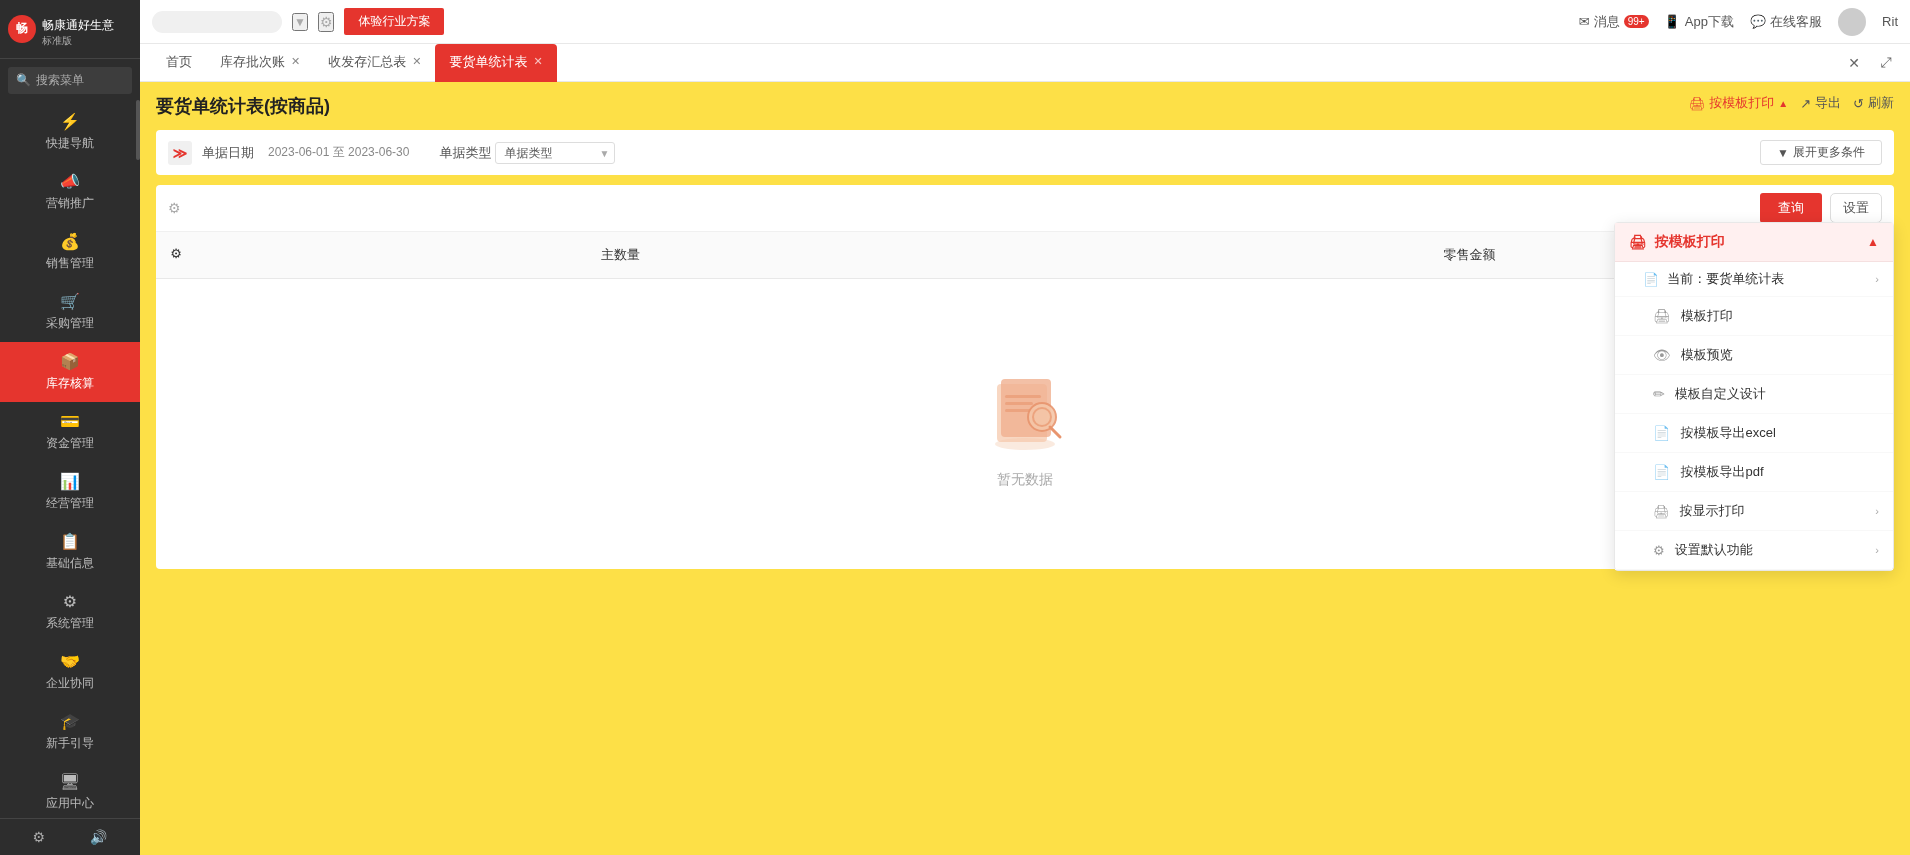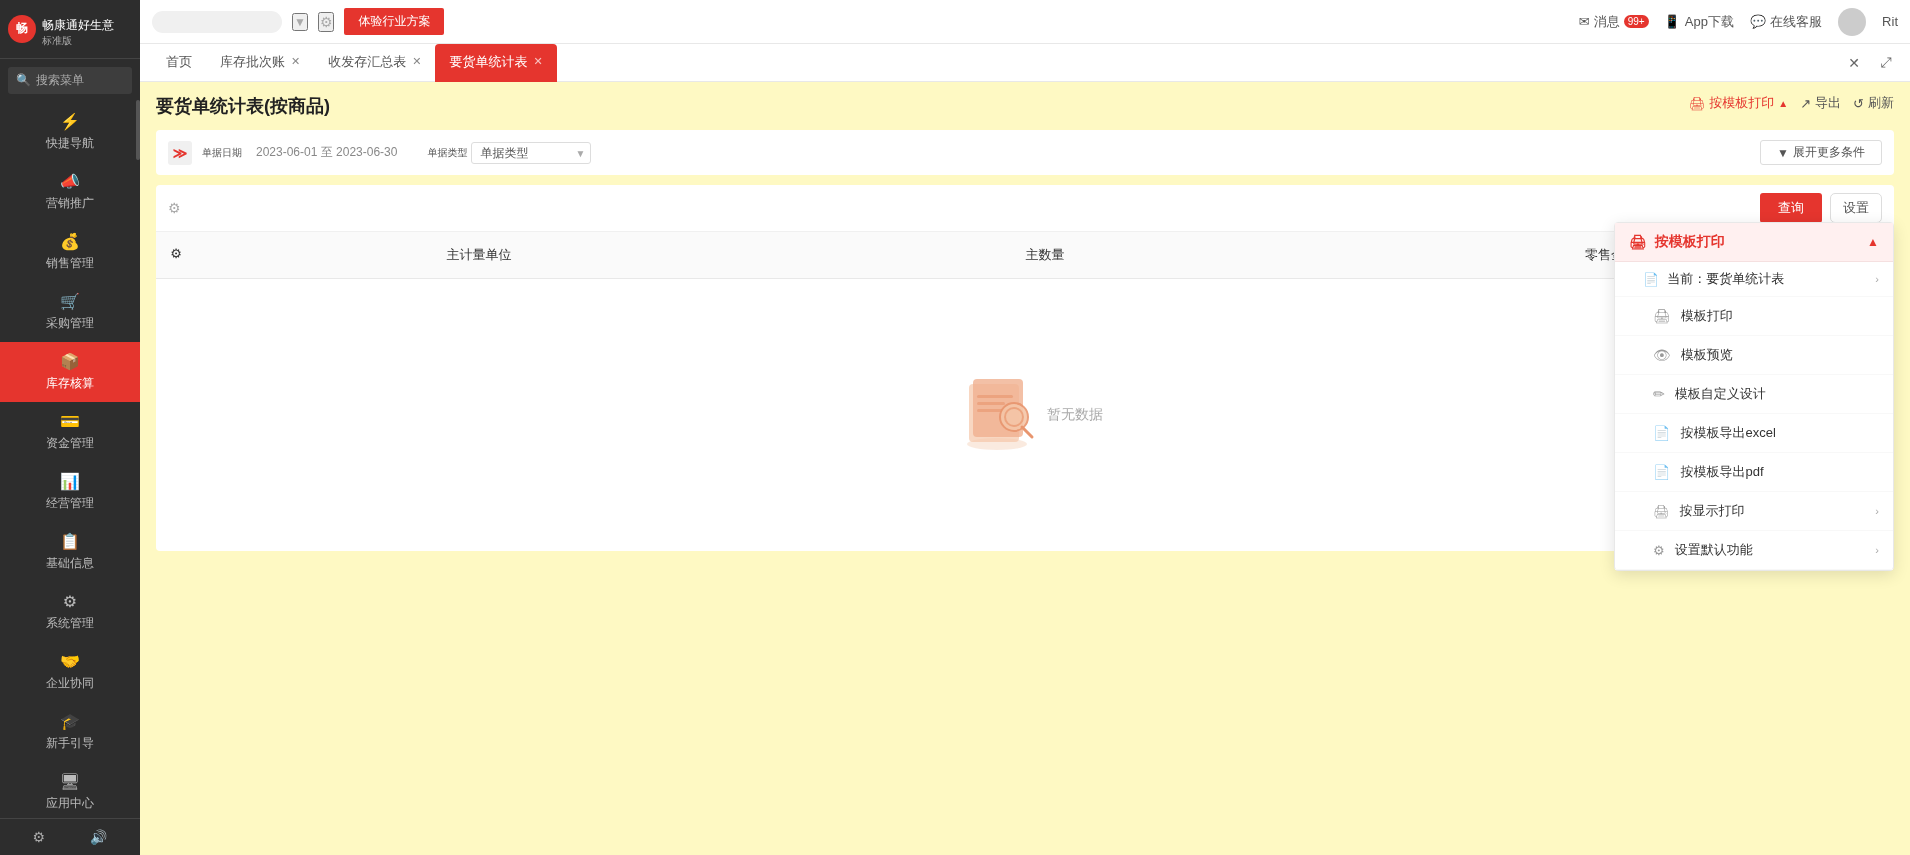--- a/index.html
+++ b/index.html
@@ -185,21 +185,21 @@
       color: #666;
       font-size: 14px;
       display: flex; align-items: center; justify-content: center;
     }
 
     
     .page-content {
       flex: 1;
       overflow: auto;
       padding: 12px 16px;
-      background: #fef9c3;
+      background: #fde047;
       position: relative;
     }
     .page-title {
       font-size: 18px;
       font-weight: bold;
       color: #222;
       margin-bottom: 12px;
     }
 
     
@@ -217,21 +217,21 @@
       width: 24px; height: 24px;
       background: #f0f0f0;
       border: none;
       border-radius: 3px;
       cursor: pointer;
       color: #e5352e;
       font-size: 14px;
       font-weight: bold;
       display: flex; align-items: center; justify-content: center;
     }
-    .filter-label { color: #555; font-size: 10px; white-space: nowrap; }
+    .filter-label { color: #555; font-size: 13px; white-space: nowrap; }
     .date-btns { display: flex; gap: 6px; align-items: center; }
     .date-btn {
       padding: 2px 8px;
       border: 1px solid #ddd;
       background: #fff;
       border-radius: 3px;
       font-size: 12px;
       cursor: pointer;
       color: #555;
     }
@@ -314,21 +314,21 @@
       padding: 6px 12px;
       font-size: 13px;
       color: #333;
       font-weight: 500;
       flex: 1;
       text-align: center;
     }
     .th:first-child { width: 40px; flex: none; }
     .empty-state {
       display: flex;
-      flex-direction: row;
+      flex-direction: column;
       align-items: center;
       justify-content: center;
       padding: 80px 0;
     }
     .empty-icon {
       width: 100px; height: 100px;
       margin-bottom: 12px;
     }
     .empty-text { color: #aaa; font-size: 14px; }
 
@@ -616,21 +616,20 @@
       <div class="table-toolbar">
         <span class="table-toolbar-gear">⚙</span>
         <div style="flex:1"></div>
         <button class="query-btn">查询</button>
         <button class="settings-btn">设置</button>
       </div>
       <div class="table-header">
         <div class="th" style="width:40px;flex:none;">
           <span>⚙</span>
         </div>
-        <div class="th">主计量单位</div>
         <div class="th">主数量</div>
         <div class="th">零售金额</div>
       </div>
       <div class="empty-state">
 
         <svg class="empty-icon" viewBox="0 0 100 100" xmlns="http://www.w3.org/2000/svg">
           <ellipse cx="50" cy="85" rx="30" ry="6" fill="#f5d5c0" opacity="0.5"></ellipse>
           <rect x="22" y="25" width="50" height="58" rx="4" fill="#f5c6a8" opacity="0.7"></rect>
           <rect x="26" y="20" width="50" height="58" rx="4" fill="#f0b090" opacity="0.8"></rect>
           <rect x="30" y="36" width="36" height="3" rx="1.5" fill="#e8956e" opacity="0.6"></rect>

